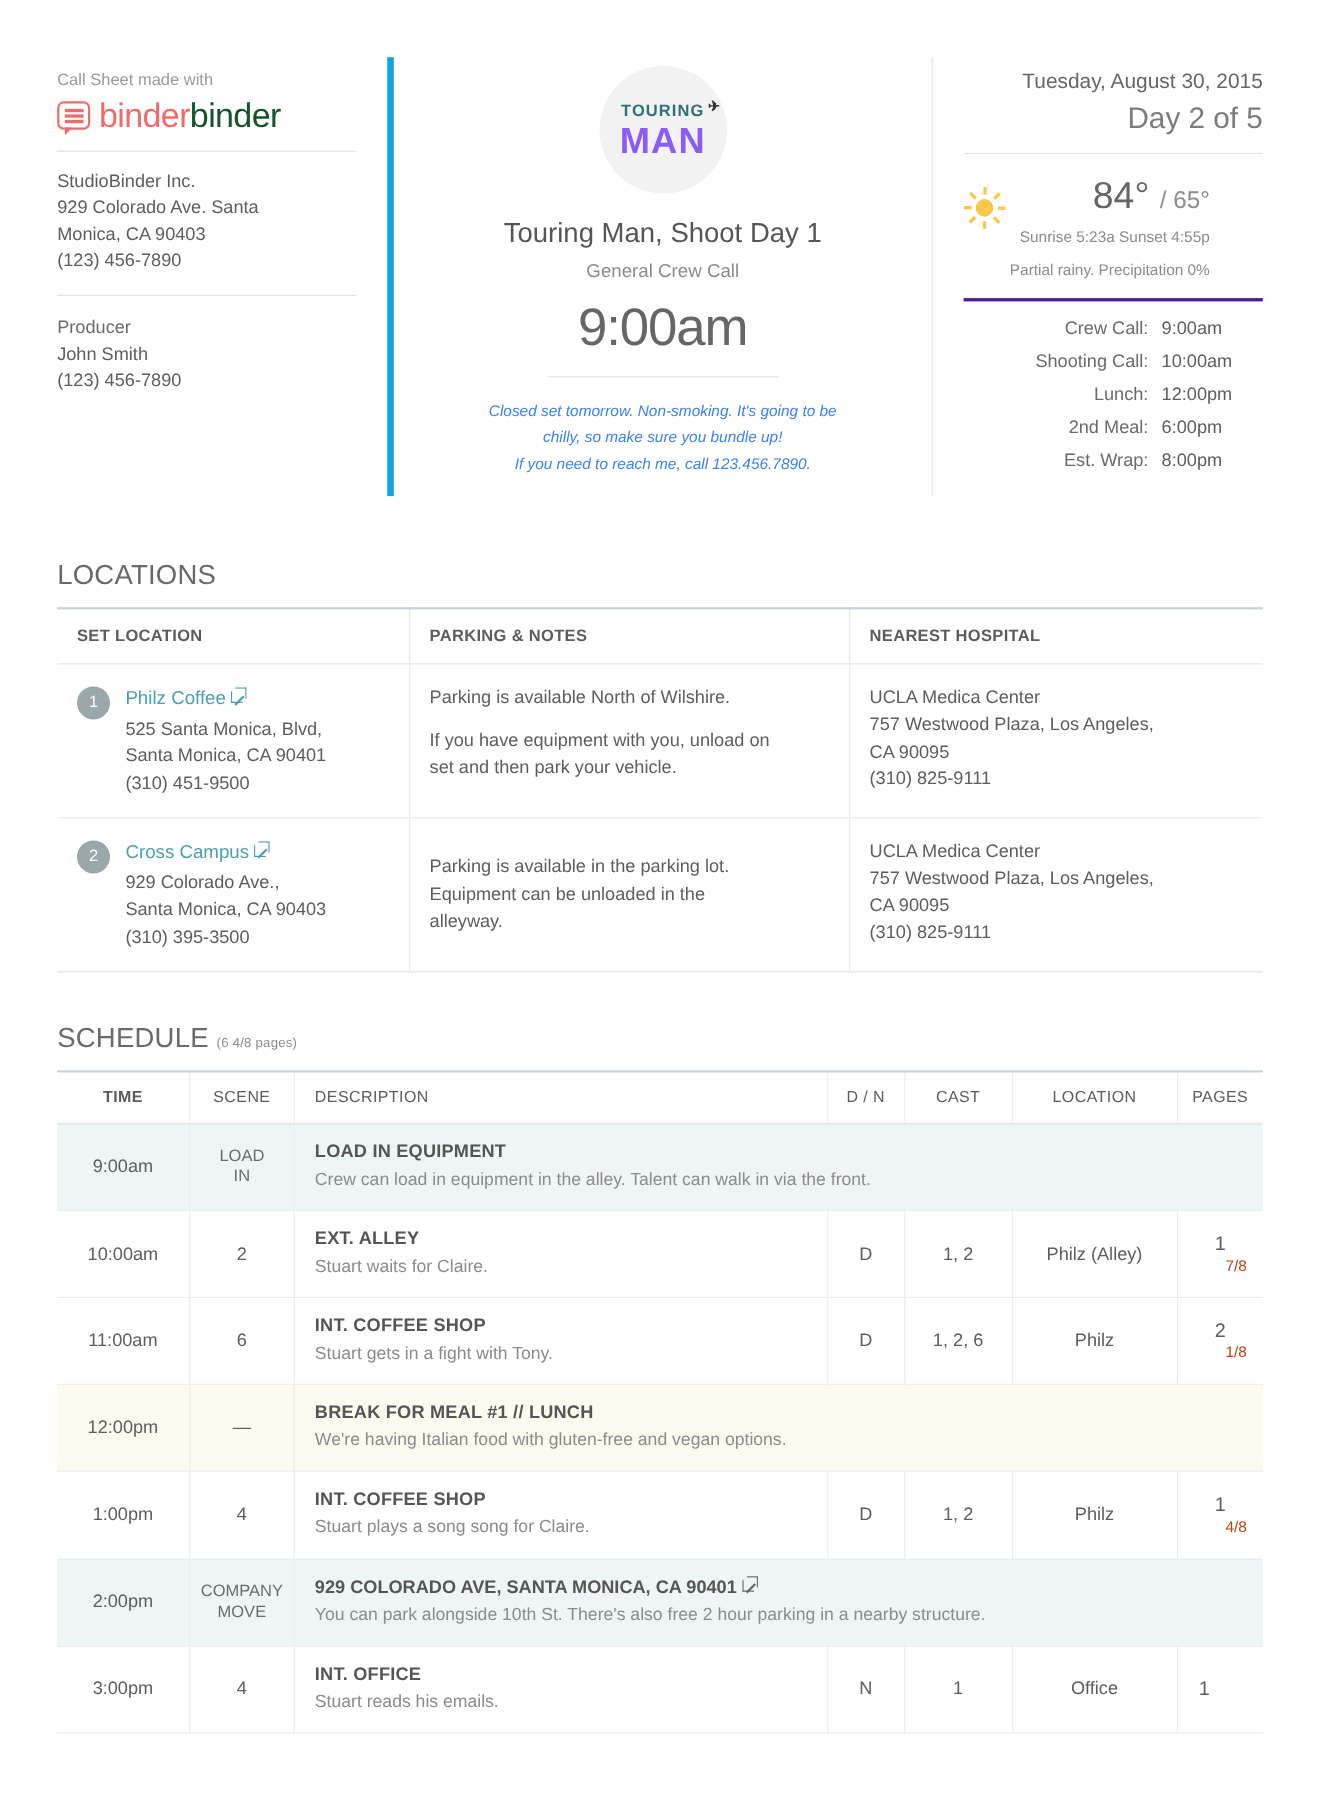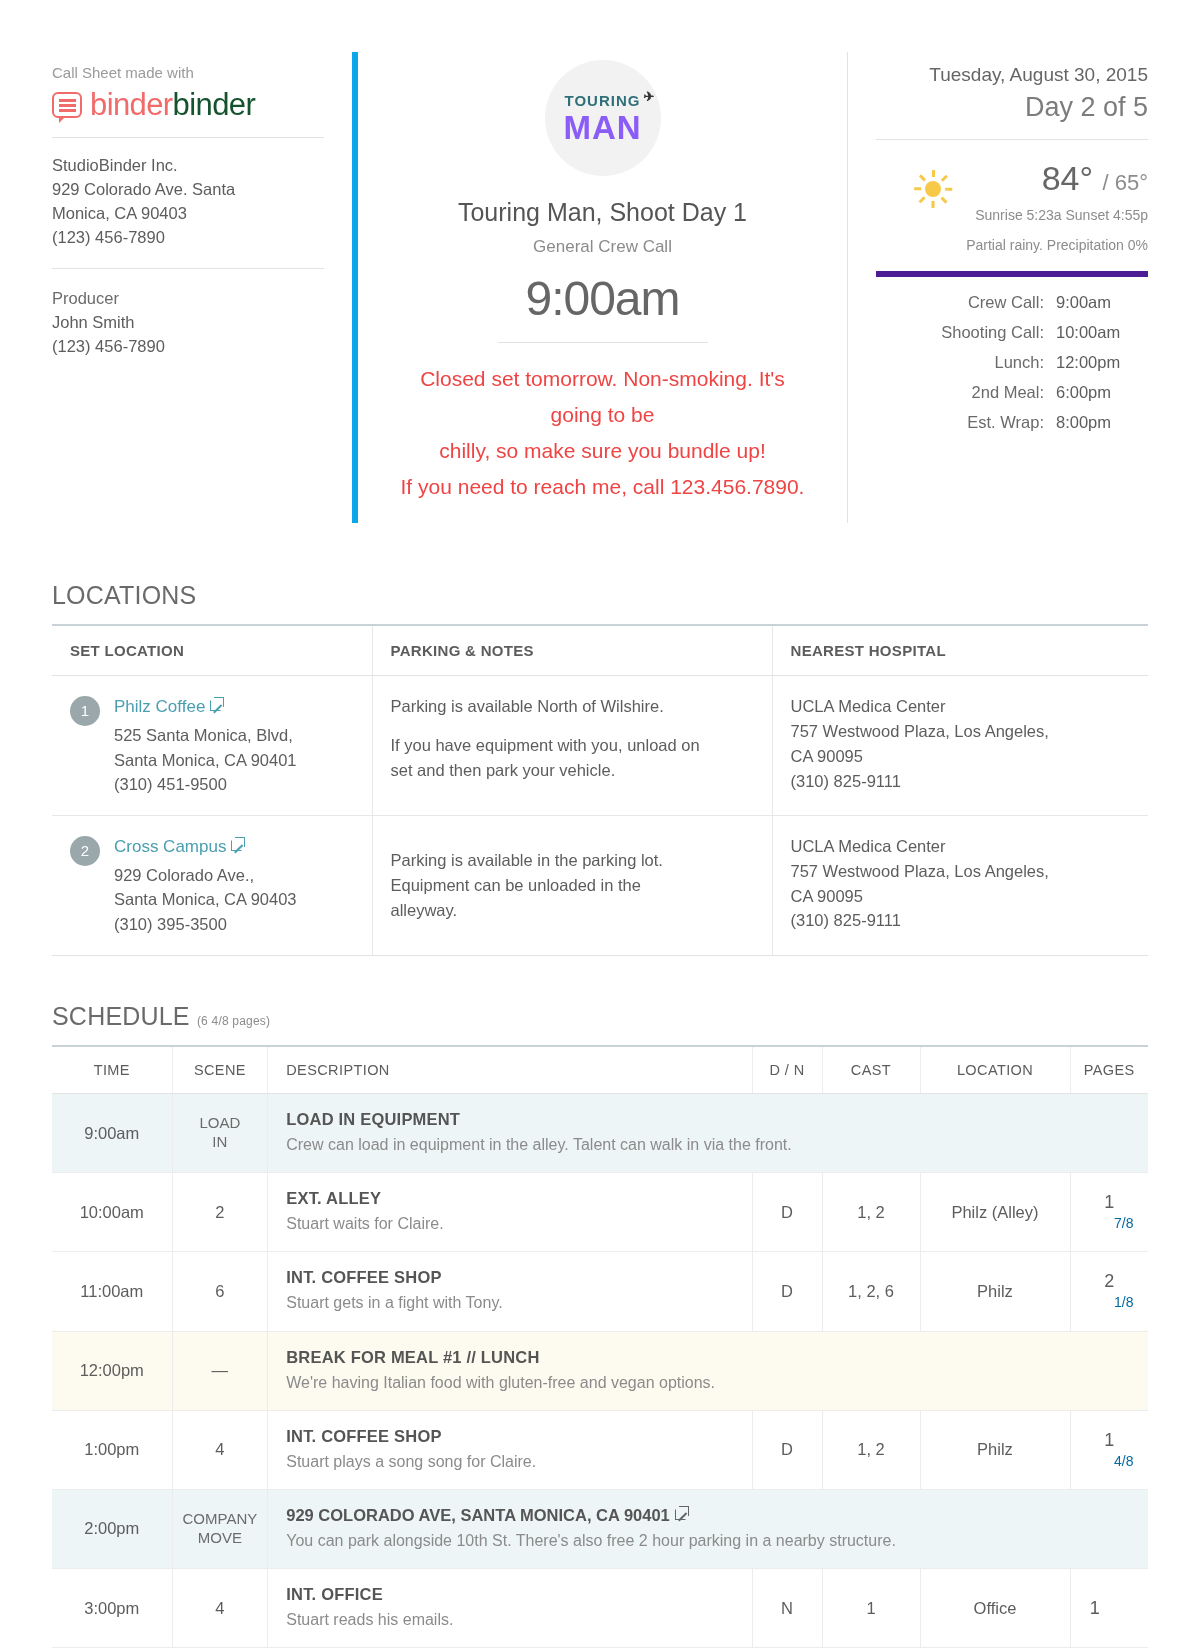--- a/index.html
+++ b/index.html
@@ -148,46 +148,46 @@
     letter-spacing: -1px;
     margin-bottom: 16px;
   }
   .mid-divider {
     width: 210px;
     height: 1px;
     background: #e2e2e2;
     margin: 0 auto 18px auto;
   }
   .mid-note {
-    font-size: 21px;
+    font-size: 14px;
     line-height: 1.72;
-    color: #ef4444;
+    color: #3b82f6;
     max-width: 420px;
     margin: 0 auto;
+    font-style: italic;
   }
 
   .date-line {
     font-size: 19px;
     color: #666;
     margin-bottom: 6px;
   }
   .day-line {
     font-size: 27px;
     color: #7c7c7c;
     font-weight: 300;
     padding-bottom: 16px;
     border-bottom: 1px solid #e2e2e2;
   }
   .weather {
     display: flex;
     align-items: flex-start;
-    justify-content: flex-end;
-    gap: 14px;
+    gap: 4px;
     padding: 20px 0 14px 0;
-    border-bottom: 6px solid #4c1d95;
+    border-bottom: 3px solid #4c1d95;
   }
   .sun {
     width: 38px; height: 38px;
     position: relative;
     margin-top: 10px;
     flex: none;
   }
   .sun .core {
     position: absolute;
     left: 11px; top: 11px;
@@ -326,21 +326,21 @@
   table.sched th {
     font-size: 14.5px;
     font-weight: normal;
     color: #5c5c5c;
     padding: 15px 10px;
     border-bottom: 1px solid #e2e2e2;
     border-left: 1px solid #ededed;
     text-align: center;
     letter-spacing: 0.4px;
   }
-  table.sched th:first-child { border-left: none; }
+  table.sched th:first-child { border-left: none; font-weight: bold; }
   table.sched th.left { text-align: left; padding-left: 18px; }
   table.sched td {
     font-size: 16.5px;
     color: #5d5d5d;
     padding: 16px 10px;
     border-bottom: 1px solid #ececec;
     border-left: 1px solid #ececec;
     text-align: center;
     vertical-align: middle;
   }
@@ -357,21 +357,21 @@
   .row-highlight { background: #eef5f6; }
   .row-lunch { background: #fdfbef; }
   .col-time { width: 120px; }
   .col-scene { width: 92px; }
   .col-dn { width: 70px; }
   .col-cast { width: 98px; }
   .col-location { width: 150px; }
   .col-pages { width: 78px; }
   .scene-stack { font-size: 15px; line-height: 1.25; color: #6b6b6b; }
   .pages-num { font-size: 18px; color: #5d5d5d; }
-  .pages-frac { font-size: 14px; color: #0369a1; margin-left: 29px; }
+  .pages-frac { font-size: 14px; color: #c2410c; margin-left: 29px; }
   .dash { color: #b8b8b8; }
   .move-title {
     font-size: 16.5px;
     color: #555;
     font-weight: bold;
     margin-bottom: 4px;
   }
   .ext-ico-dark { border-color: transparent transparent #666 #666; }
   .ext-ico-dark:before { border-top-color: #666; border-right-color: #666; }
   .ext-ico-dark:after { background: #666; }

